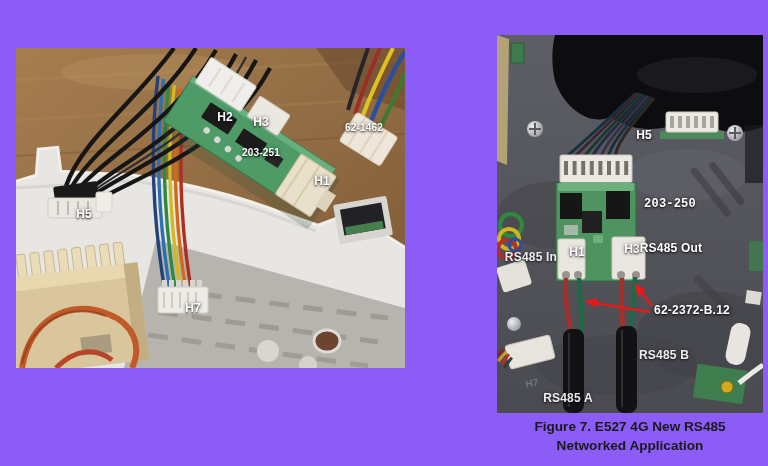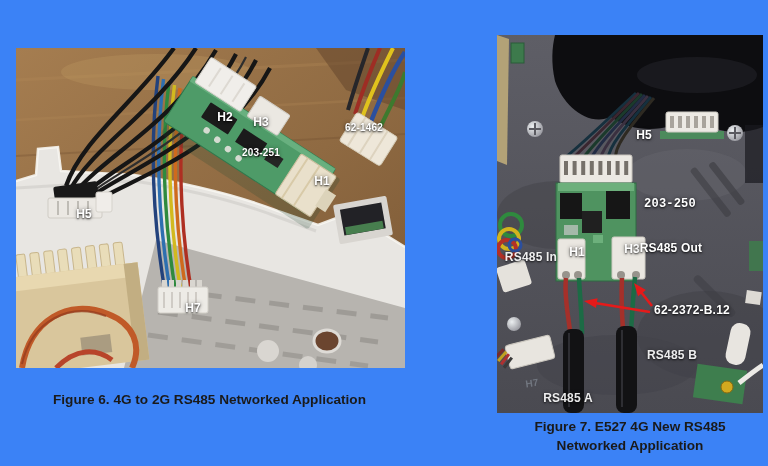--- a/index.html
+++ b/index.html
@@ -1,16 +1,16 @@
 <!DOCTYPE html>
 <html><head>
 <meta charset="utf-8">
 <style>
   html,body{margin:0;padding:0;background:#ffffff;}
-  .page{position:relative;width:768px;height:466px;background:#3b82f6;overflow:hidden;
+  .page{position:relative;width:768px;height:466px;background:#8b5cf6;overflow:hidden;
         font-family:"Liberation Sans",sans-serif;}
   .photo{position:absolute;overflow:hidden;background:#777;}
   .photo svg{display:block;}
   .lbl{position:absolute;transform:translate(-50%,-50%);font-weight:700;color:#ffffff;
        font-size:12px;letter-spacing:.2px;white-space:nowrap;
        text-shadow:0 1px 2px rgba(0,0,0,.75),0 0 4px rgba(0,0,0,.45);}
   .lbl.big{font-size:10px;}
   .lbl.dim{opacity:.9;}
   .lbl.etched{color:#7b818b;text-shadow:none;opacity:.8;font-size:10px;
               transform:translate(-50%,-50%) rotate(-8deg);}
@@ -156,21 +156,20 @@
 
     <div class="lbl" style="left:209px;top:69px;">H2</div>
     <div class="lbl" style="left:245px;top:74px;">H3</div>
     <div class="lbl big" style="left:245px;top:104px;">203-251</div>
     <div class="lbl big" style="left:348px;top:79px;">62-1462</div>
     <div class="lbl" style="left:306px;top:133px;">H1</div>
     <div class="lbl" style="left:68px;top:166px;">H5</div>
     <div class="lbl" style="left:177px;top:260px;">H7</div>
   </div>
 
-  <div class="caption" style="left:12px;top:390px;width:395px;">Figure 6. 4G to 2G RS485 Networked Application</div>
 
   <div class="photo" style="left:497px;top:35px;width:266px;height:378px;">
     <svg width="266" height="378" viewBox="0 0 266 378">
       <defs>
         <linearGradient id="pcbg" x1="0" y1="0" x2="0" y2="1">
           <stop offset="0" stop-color="#5e5e66"></stop>
           <stop offset="1" stop-color="#4a4a51"></stop>
         </linearGradient>
         <radialGradient id="metal" cx=".35" cy=".35" r=".9">
           <stop offset="0" stop-color="#eceff1"></stop>
@@ -301,21 +300,21 @@
     </svg>
 
     <div class="lbl" style="left:147px;top:100px;">H5</div>
     <div class="lbl" style="left:173px;top:169px;font-family:Liberation Mono, monospace;">203-250</div>
     <div class="lbl dim" style="left:34px;top:222px;">RS485 In</div>
     <div class="lbl" style="left:80px;top:217px;">H1</div>
     <div class="lbl" style="left:135px;top:214px;">H3</div>
     <div class="lbl" style="left:174px;top:213px;">RS485 Out</div>
     <div class="lbl" style="left:195px;top:275px;">62-2372-B.12</div>
     <div class="lbl dim" style="left:71px;top:327px;margin-top:36px;">RS485 A</div>
-    <div class="lbl dim" style="left:152px;top:320px;padding-left:46px;">RS485 B</div>
+    <div class="lbl dim" style="left:167px;top:320px;">RS485 B</div>
     <div class="lbl etched" style="left:35px;top:348px;">H7</div>
   </div>
 
   <div class="caption" style="left:490px;top:417px;width:280px;">
     <div>Figure 7. E527 4G New RS485</div>
     <div>Networked Application</div>
   </div>
 
 </div>
 

